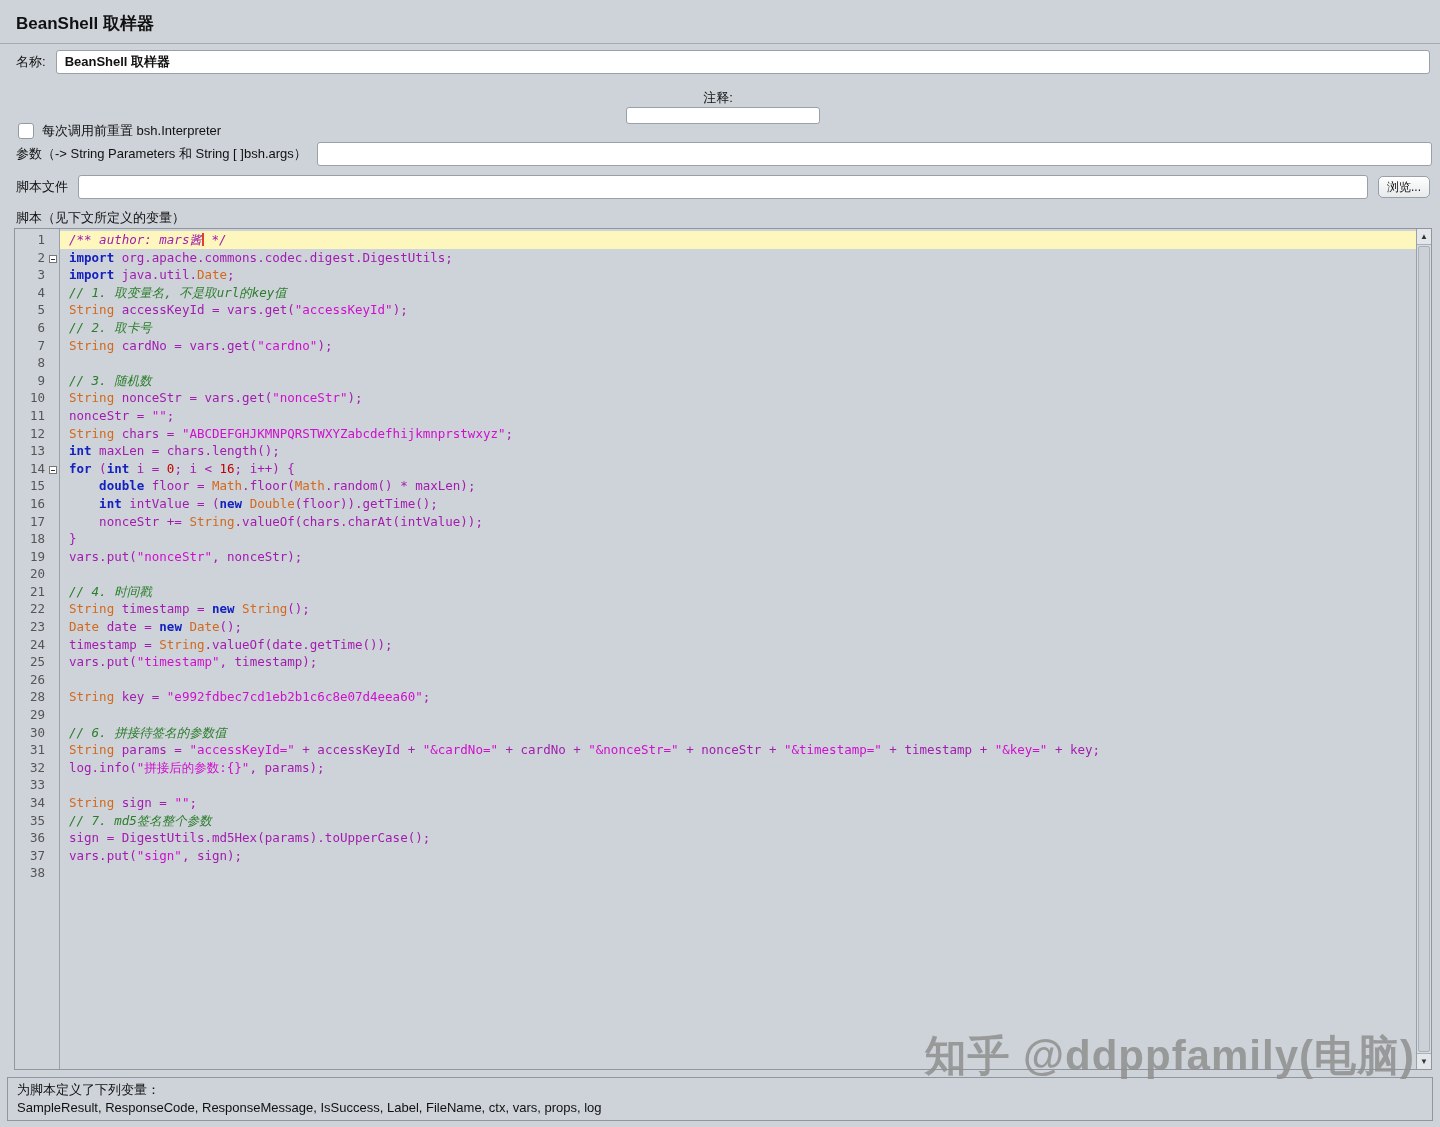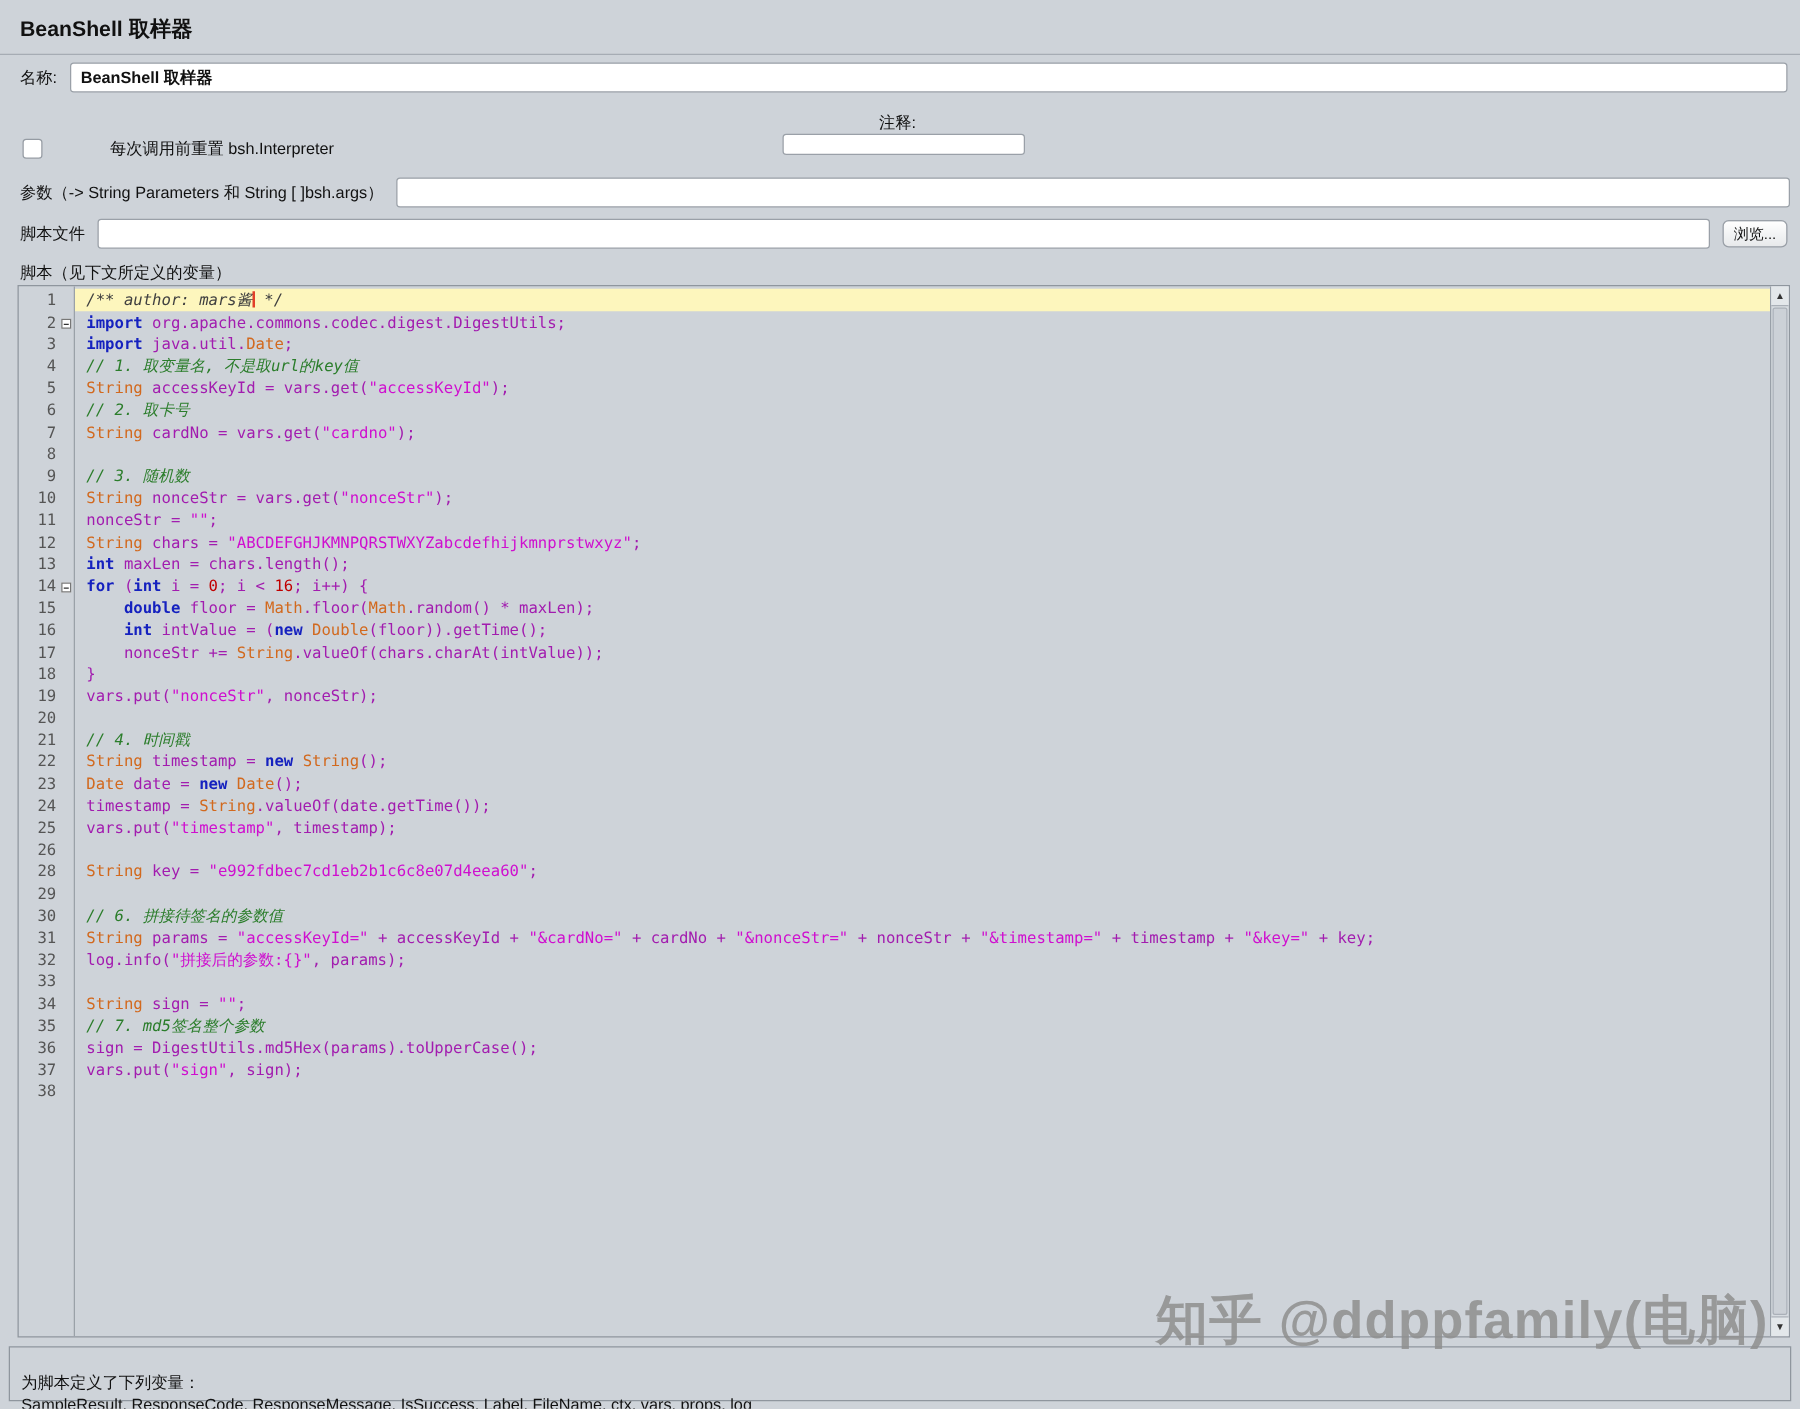--- a/index.html
+++ b/index.html
@@ -52,34 +52,34 @@
   .foldbox::after { content:""; position:absolute; left:1px; right:1px; top:3px; height:1px; background:#333; }
   .codetext { flex:1; padding-left:9px; }
   .line.hl .codetext { background:#fdf6bd; }
   .caret { display:inline-block; width:2px; height:13px; background:#e2402a; vertical-align:-2px; }
 
   .tok-p { color:#a21caf; }
   .tok-k { color:#1521bf; font-weight:bold; }
   .tok-y { color:#d2691e; }
   .tok-s { color:#cf0fcf; }
   .tok-c { color:#2b7d2b; font-style:italic; }
-  .tok-d { color:#404040; font-style:italic; }
+  .tok-d { color:#a21caf; font-style:italic; }
   .tok-n { color:#c00000; }
 
   
   .vscroll { position:absolute; right:0; top:0; bottom:0; width:15px; border-left:1px solid #99a0a8; background:#d7dce1; }
   .sb-thumb { position:absolute; left:1px; right:1px; top:17px; bottom:17px; background:#ccd1d7; border:1px solid #aab0b8; border-radius:2px; }
   .sb-btn { position:absolute; left:0; right:0; height:16px; text-align:center; font-size:8px; color:#333; line-height:16px; background:#e3e7ea; }
   .sb-btn.up { top:0; border-bottom:1px solid #aab0b8; }
   .sb-btn.down { bottom:0; border-top:1px solid #aab0b8; }
 
   
   #footer {
     position:absolute; left:7px; top:1077px; width:1426px; height:44px;
-    border:1px solid #8f969e; background:#ced3d9; padding:19px 9px; line-height:18px;
+    border:1px solid #8f969e; background:#ced3d9; padding:3px 9px; line-height:18px;
   }
 
   
   #watermark {
     position:absolute; right:25px; top:1028px; z-index:5;
     font-size:42px; font-weight:600; color:#8f8f8f; opacity:0.85; letter-spacing:1px;
     white-space:nowrap; pointer-events:none;
   }
 </style>
 </head>
@@ -92,21 +92,21 @@
 <div class="row" style="left:16px; top:50px; right:10px;">
   <label>名称:</label>
   <input type="text" class="txt grow bold" value="BeanShell 取样器" style="">
 </div>
 
 <div class="row" style="left:16px; top:89px; right:10px;flex-direction:column;">
   <label>注释:</label>
   <input type="text" class="txt grow" value="" style="">
 </div>
 
-<div class="row" style="left:18px; top:107px;gap:46px;">
+<div class="row" style="left:18px; top:119px;">
   <span class="checkbox"></span>
   <span>每次调用前重置 bsh.Interpreter</span>
 </div>
 
 <div class="row" style="left:16px; top:142px; right:8px;">
   <span class="lbl">参数（-&gt; String Parameters 和 String [ ]bsh.args）</span>
   <input type="text" class="txt grow" value="" style="">
 </div>
 
 <div class="row" style="left:16px; top:175px; right:10px;">

